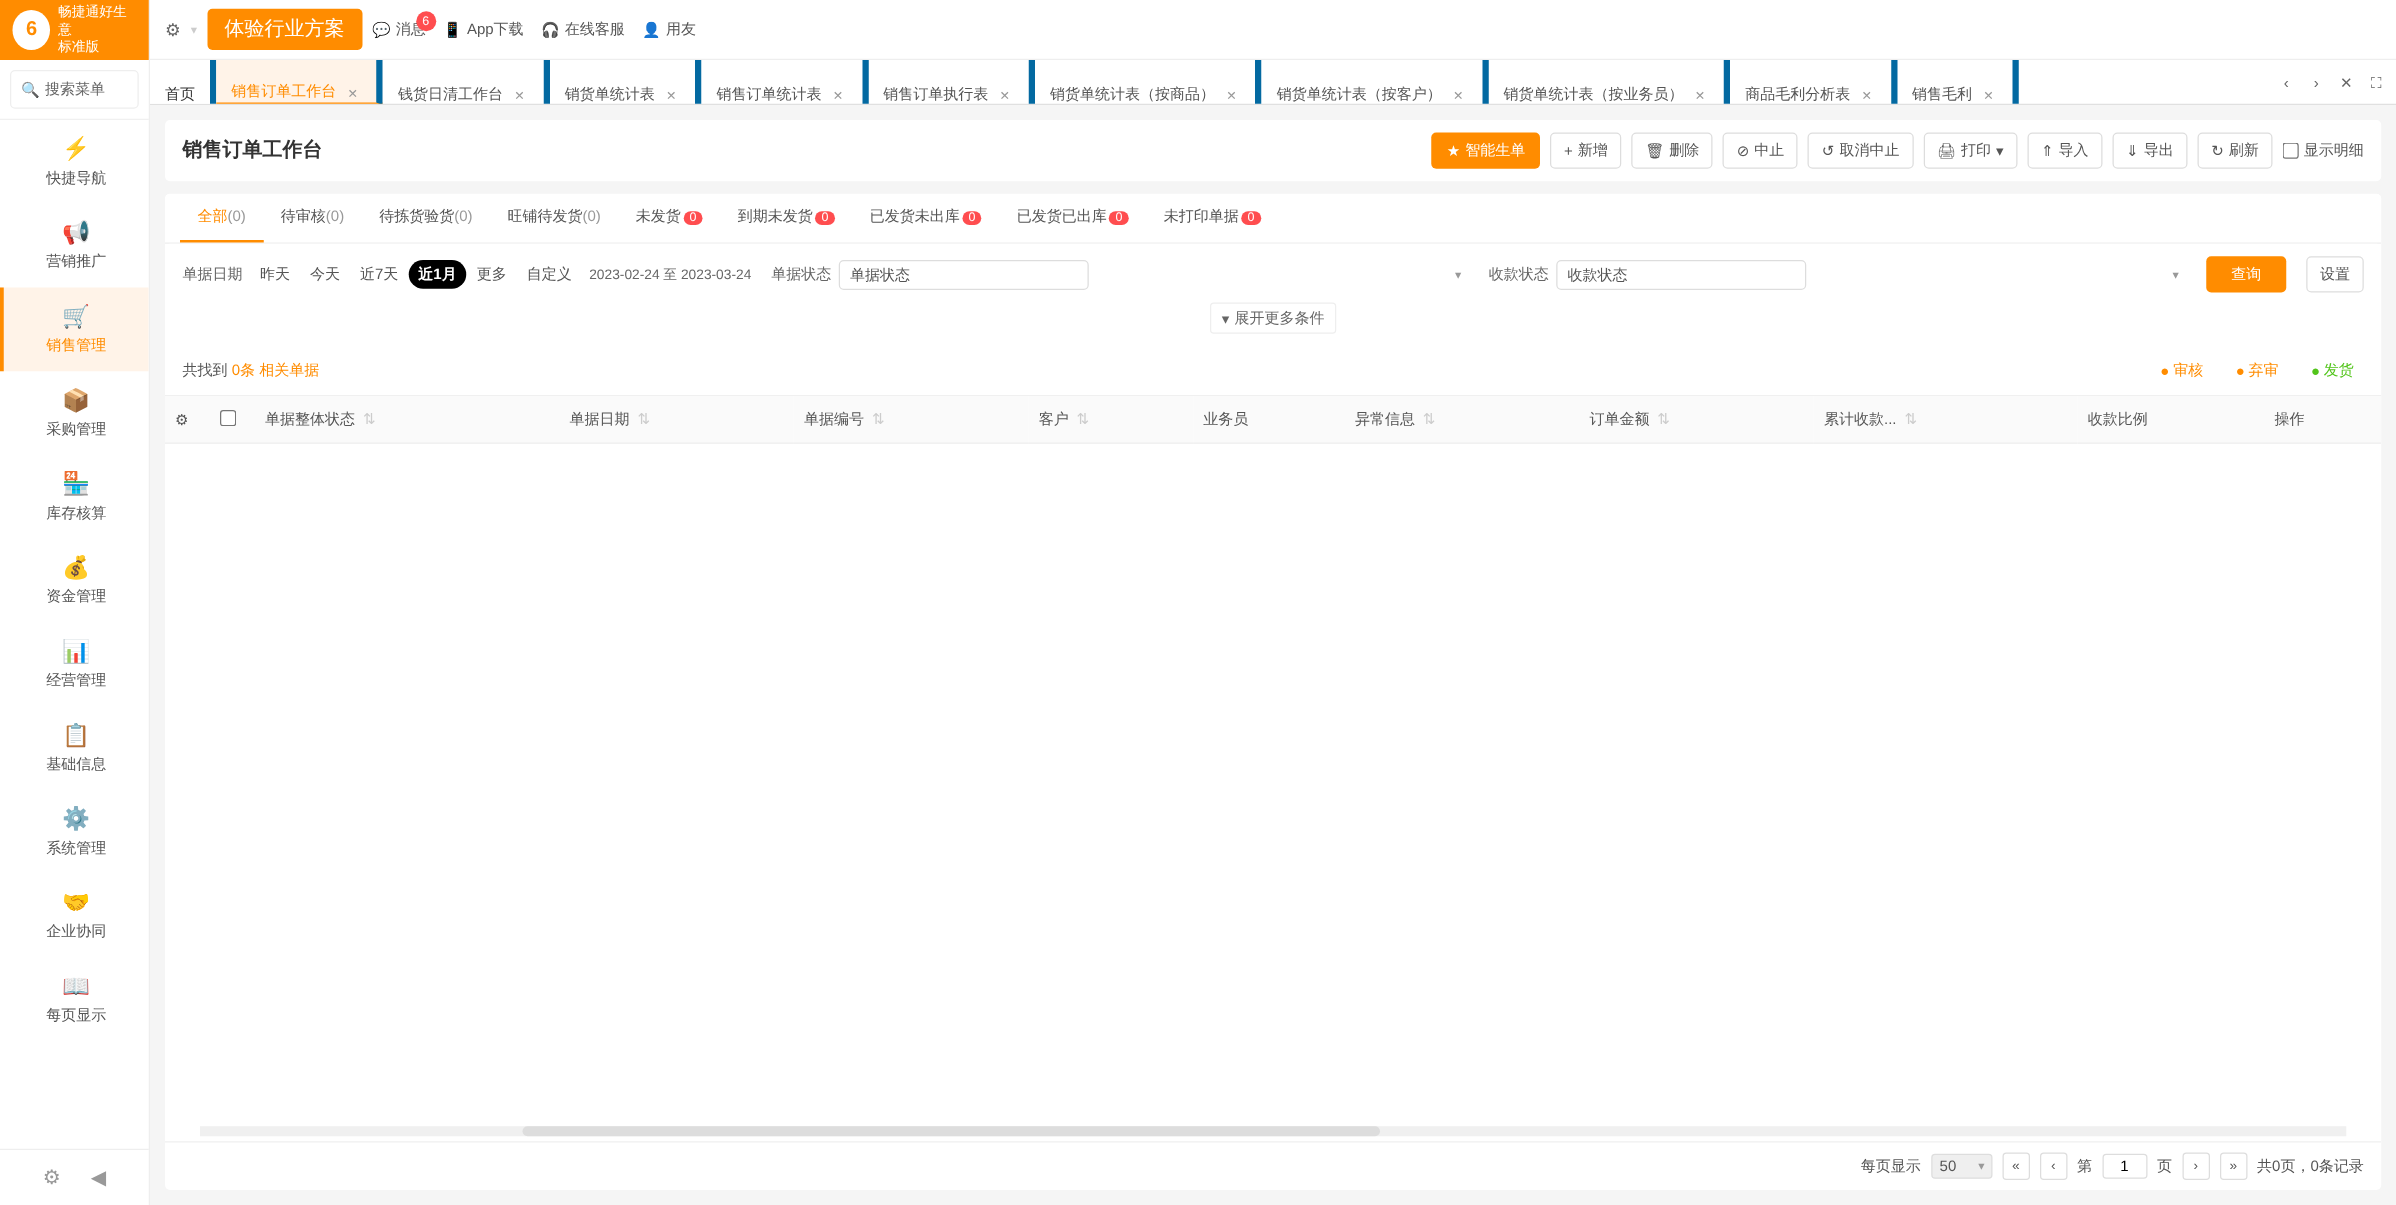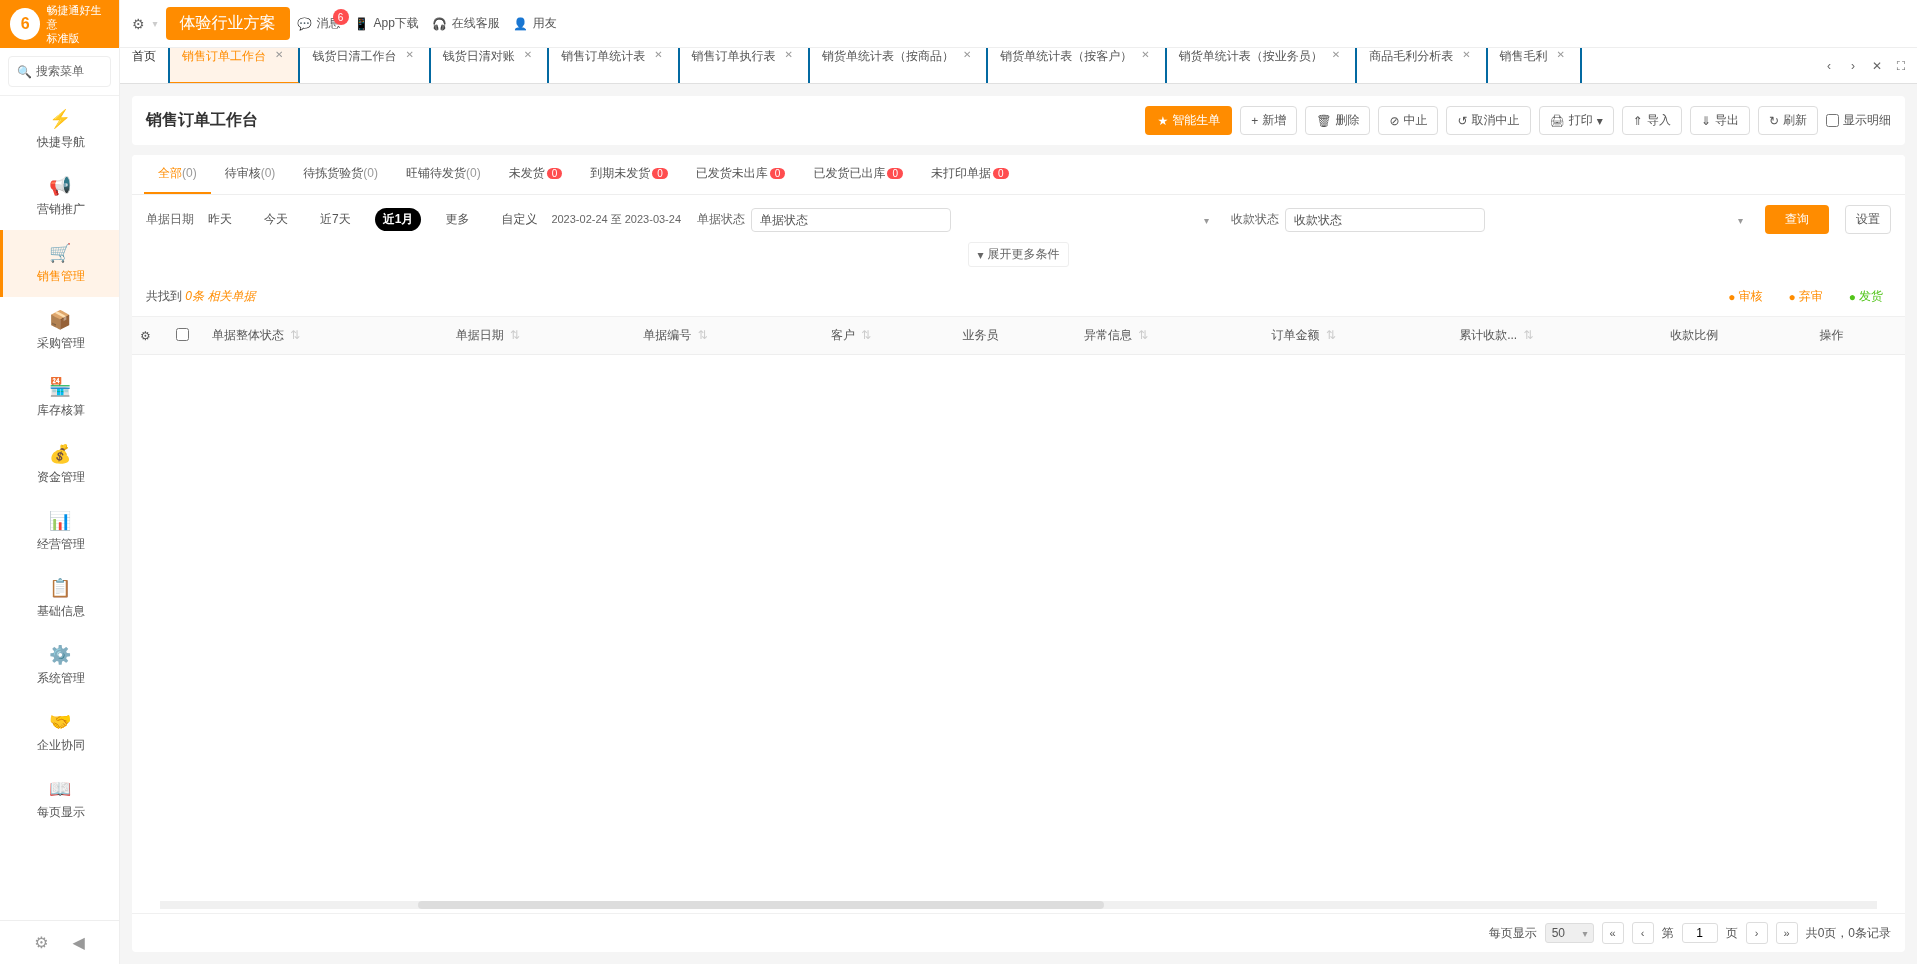--- a/index.html
+++ b/index.html
@@ -151,26 +151,26 @@
       background: #fff;
       border-bottom: 1px solid #e0e0e0;
       display: flex;
       align-items: center;
       overflow: hidden;
     }
     .tab-item {
       height: 36px;
       padding: 0 12px;
       display: flex;
-      align-items: flex-start;
+      align-items: flex-end;
       gap: 6px;
       font-size: 12px;
       color: #555;
       cursor: pointer;
-      border-right: 2px solid #0369a1;
+      border-right: 5px solid #0369a1;
       white-space: nowrap;
       flex-shrink: 0;
     }
     .tab-item.active {
       background: #fff3e8;
       color: #ff8c00;
       border-bottom: 2px solid #ff8c00;
     }
     .tab-item.home {
       background: #fff;
@@ -293,21 +293,21 @@
       flex-wrap: wrap;
     }
     .filter-item {
       display: flex;
       align-items: center;
       gap: 6px;
       font-size: 12px;
       color: #555;
     }
     .filter-label { color: #666; white-space: nowrap; }
-    .filter-date-options { display: flex; gap: 16px; align-items: center; }
+    .filter-date-options { display: flex; gap: 0; align-items: center; }
     .date-opt {
       padding: 3px 8px;
       border-radius: 3px;
       cursor: pointer;
       color: #555;
       font-size: 12px;
     }
     .date-opt.active {
       background: #000000;
       color: #fff;
@@ -354,21 +354,21 @@
       border-radius: 3px;
     }
     .table-toolbar {
       padding: 8px 14px;
       display: flex;
       align-items: center;
       justify-content: space-between;
       border-bottom: 1px solid #f0f0f0;
     }
     .table-count { font-size: 12px; color: #555; }
-    .table-count span { color: #ff8c00; font-style: italic; }
+    .table-count span { color: #ff8c00; }
     .table-quick-btns {
       display: flex;
       gap: 10px;
       align-items: center;
     }
     .quick-btn {
       display: flex;
       align-items: center;
       gap: 3px;
       font-size: 12px;
@@ -563,21 +563,21 @@
     </div>
     <div class="tab-item active">
       <span>销售订单工作台</span>
       <span class="tab-close">✕</span>
     </div>
     <div class="tab-item">
       <span>钱货日清工作台</span>
       <span class="tab-close">✕</span>
     </div>
     <div class="tab-item">
-      <span>钱货日清对账</span>
+      <span>销货单统计表</span>
       <span class="tab-close">✕</span>
     </div>
     <div class="tab-item">
       <span>销售订单统计表</span>
       <span class="tab-close">✕</span>
     </div>
     <div class="tab-item">
       <span>销售订单执行表</span>
       <span class="tab-close">✕</span>
     </div>

